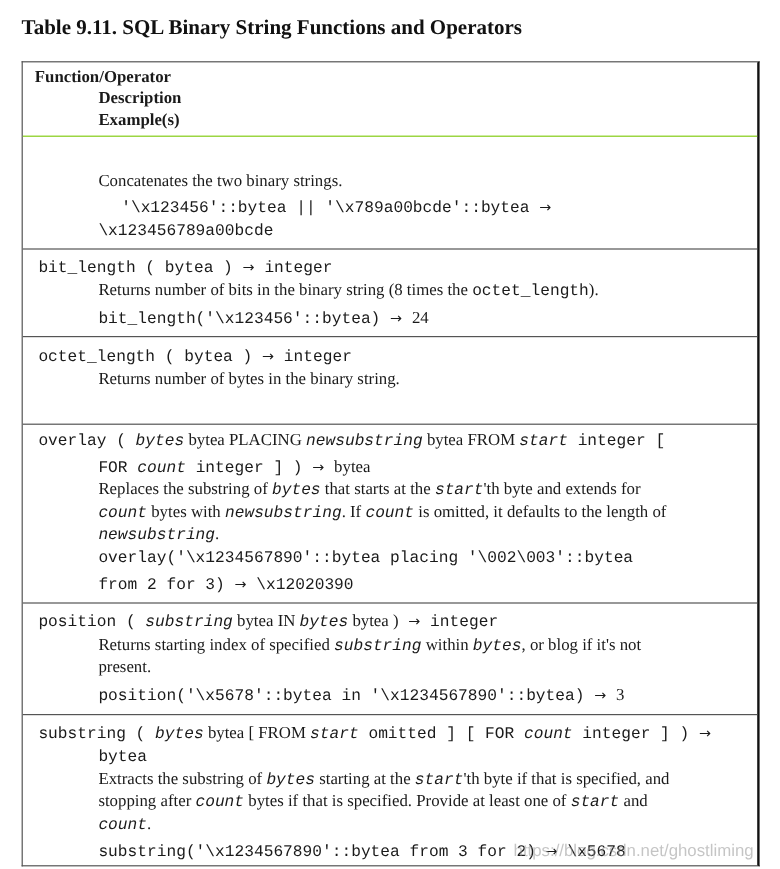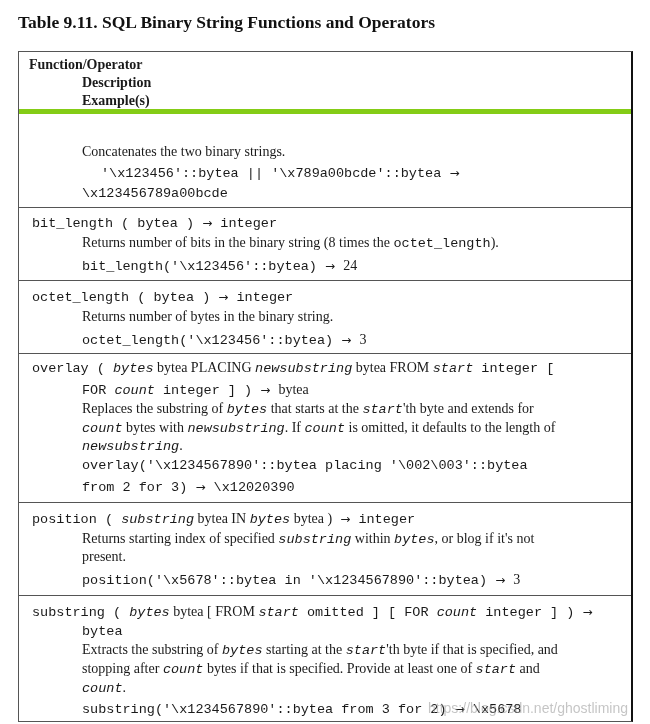--- a/index.html
+++ b/index.html
@@ -11,21 +11,21 @@
     position: absolute; left: 18px; top: 12px;
     font-family: "Liberation Serif", serif; font-weight: bold; font-size: 17.5px;
     color: #111;
   }
   .table {
     position: absolute; left: 18px; top: 51px; width: 615px; height: 671px;
     border: 1px solid #555; border-right: 2px solid #111; box-sizing: border-box;
   }
   .hdr {
     position: absolute; left: 0; top: 0; width: 100%; height: 62px;
-    border-bottom: 5px solid #84cc16; box-sizing: border-box;
+    border-bottom: 1px solid #84cc16; box-sizing: border-box;
     font-weight: bold; font-size: 14px; line-height: 18px;
   }
   .hdr .l1 { position: absolute; left: 10px; top: 4px; }
   .hdr .l2 { position: absolute; left: 63px; top: 22px; text-align: center; }
   .hdr .l3 { position: absolute; left: 63px; top: 40px; }
   .row {
     position: absolute; left: 0; width: 100%;
     border-bottom: 1px solid #555; box-sizing: border-box;
   }
   .row.last { border-bottom: none; }
@@ -75,23 +75,20 @@
     <div class="line ind mono" style="top:51px;">
       <span>bit_length('\x123456'::bytea)</span> <span class="arrow">→</span> <span class="serif">24</span>
     </div>
   </div>
 
   <div class="row" style="top:229px;height:73px;">
     <div class="line sig mono" style="top:9px;">
       <span>octet_length ( bytea )</span> <span class="arrow">→</span> <span>integer</span>
     </div>
     <div class="line ind desc" style="top:28px;">Returns number of bytes in the binary string.</div>
-    <div class="line ind mono" style="top:51px;">
-      <span>octet_length('\x123456'::bytea)</span> <span class="arrow">→</span> <span class="serif">3</span>
-    </div>
   </div>
 
   <div class="row" style="top:302px;height:149px;">
     <div class="line sig mono" style="top:6px;">
       <span>overlay ( </span><i>bytes</i><span class="serif"> bytea PLACING </span><i>newsubstring</i><span class="serif"> bytea FROM </span><i>start</i><span> integer [</span>
     </div>
     <div class="line ind mono" style="top:28px;">
       <span>FOR </span><i>count</i><span> integer ] )</span> <span class="arrow">→</span> <span class="serif">bytea</span>
     </div>
     <div class="line ind desc" style="top:47px;">

